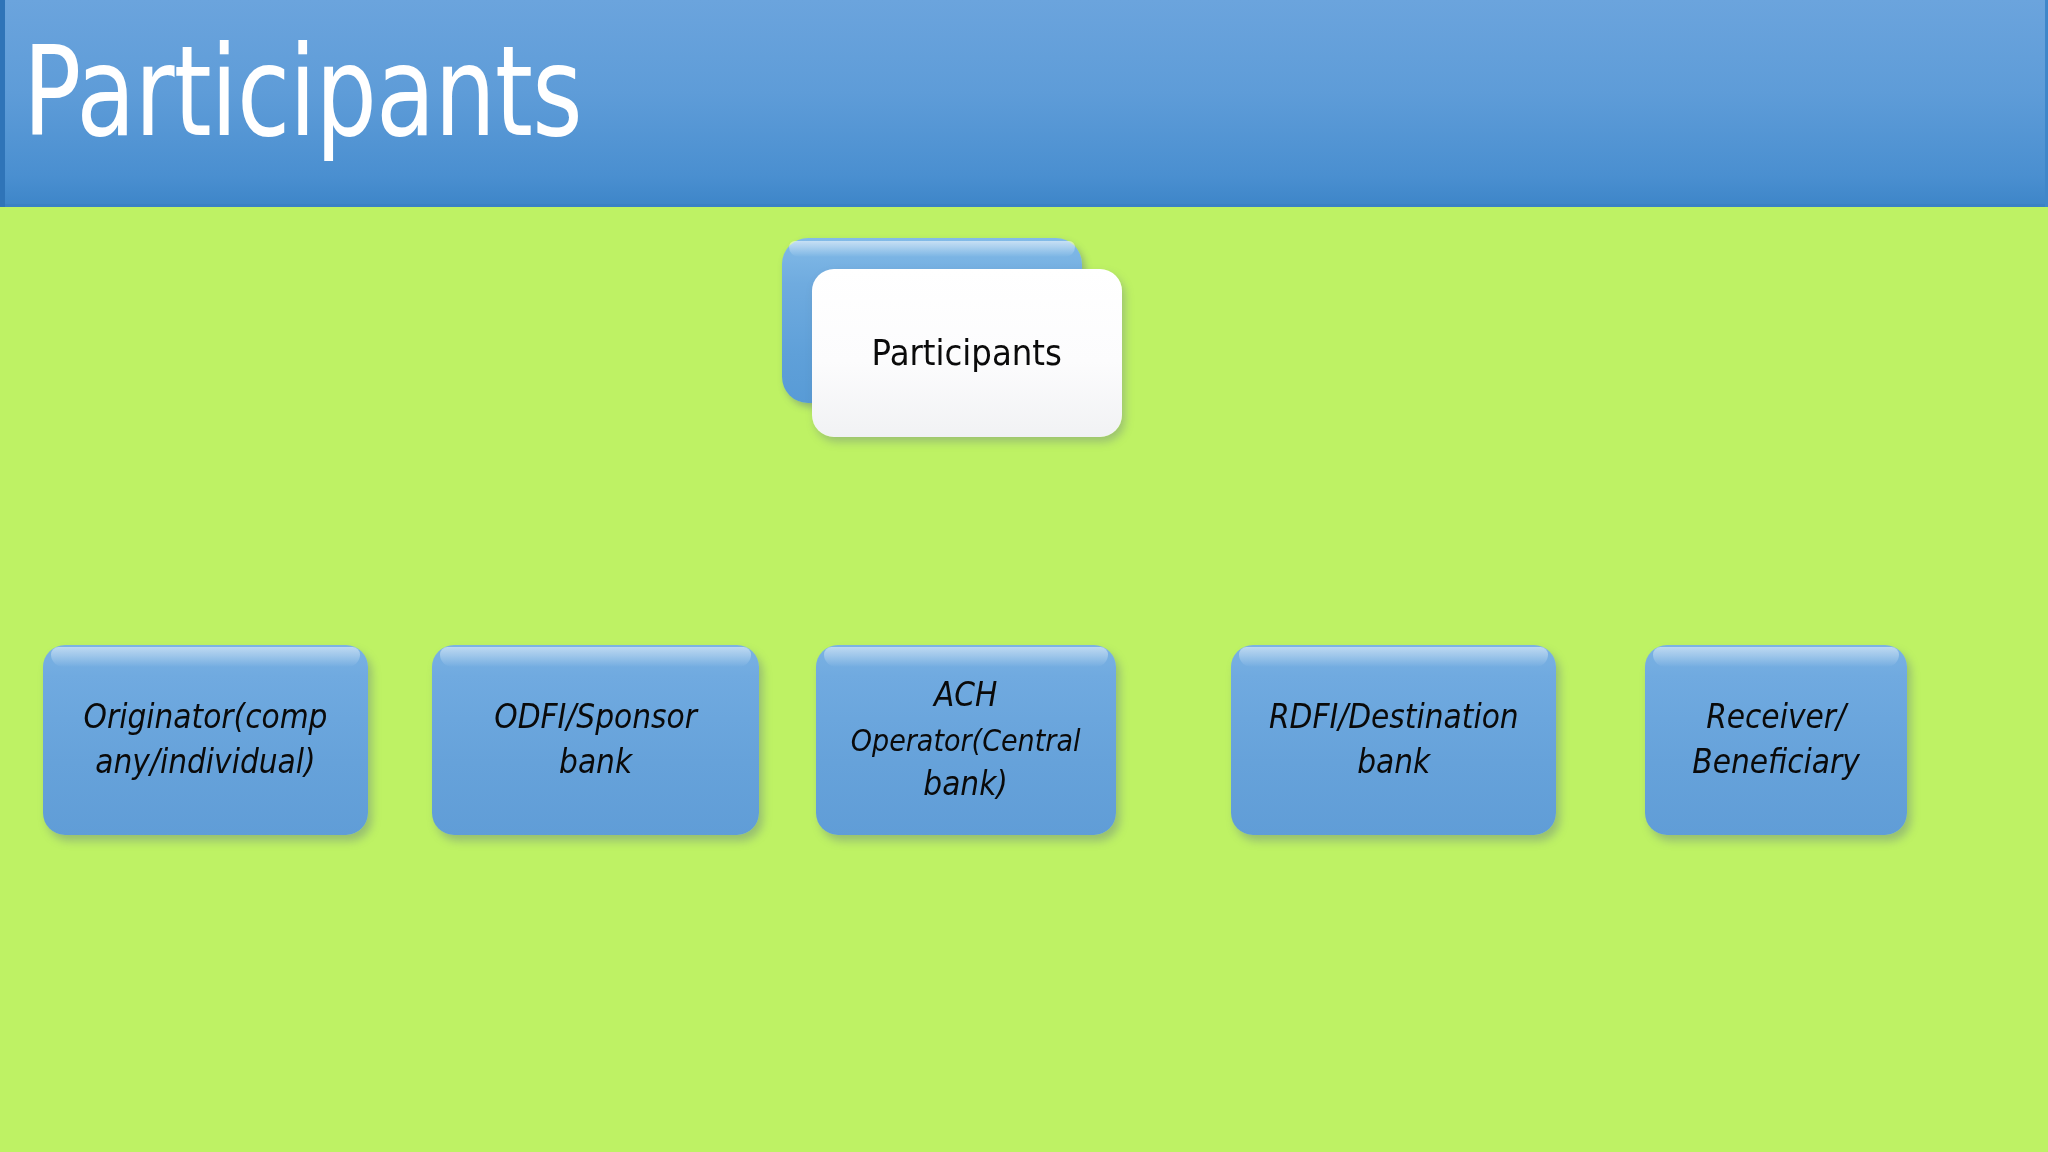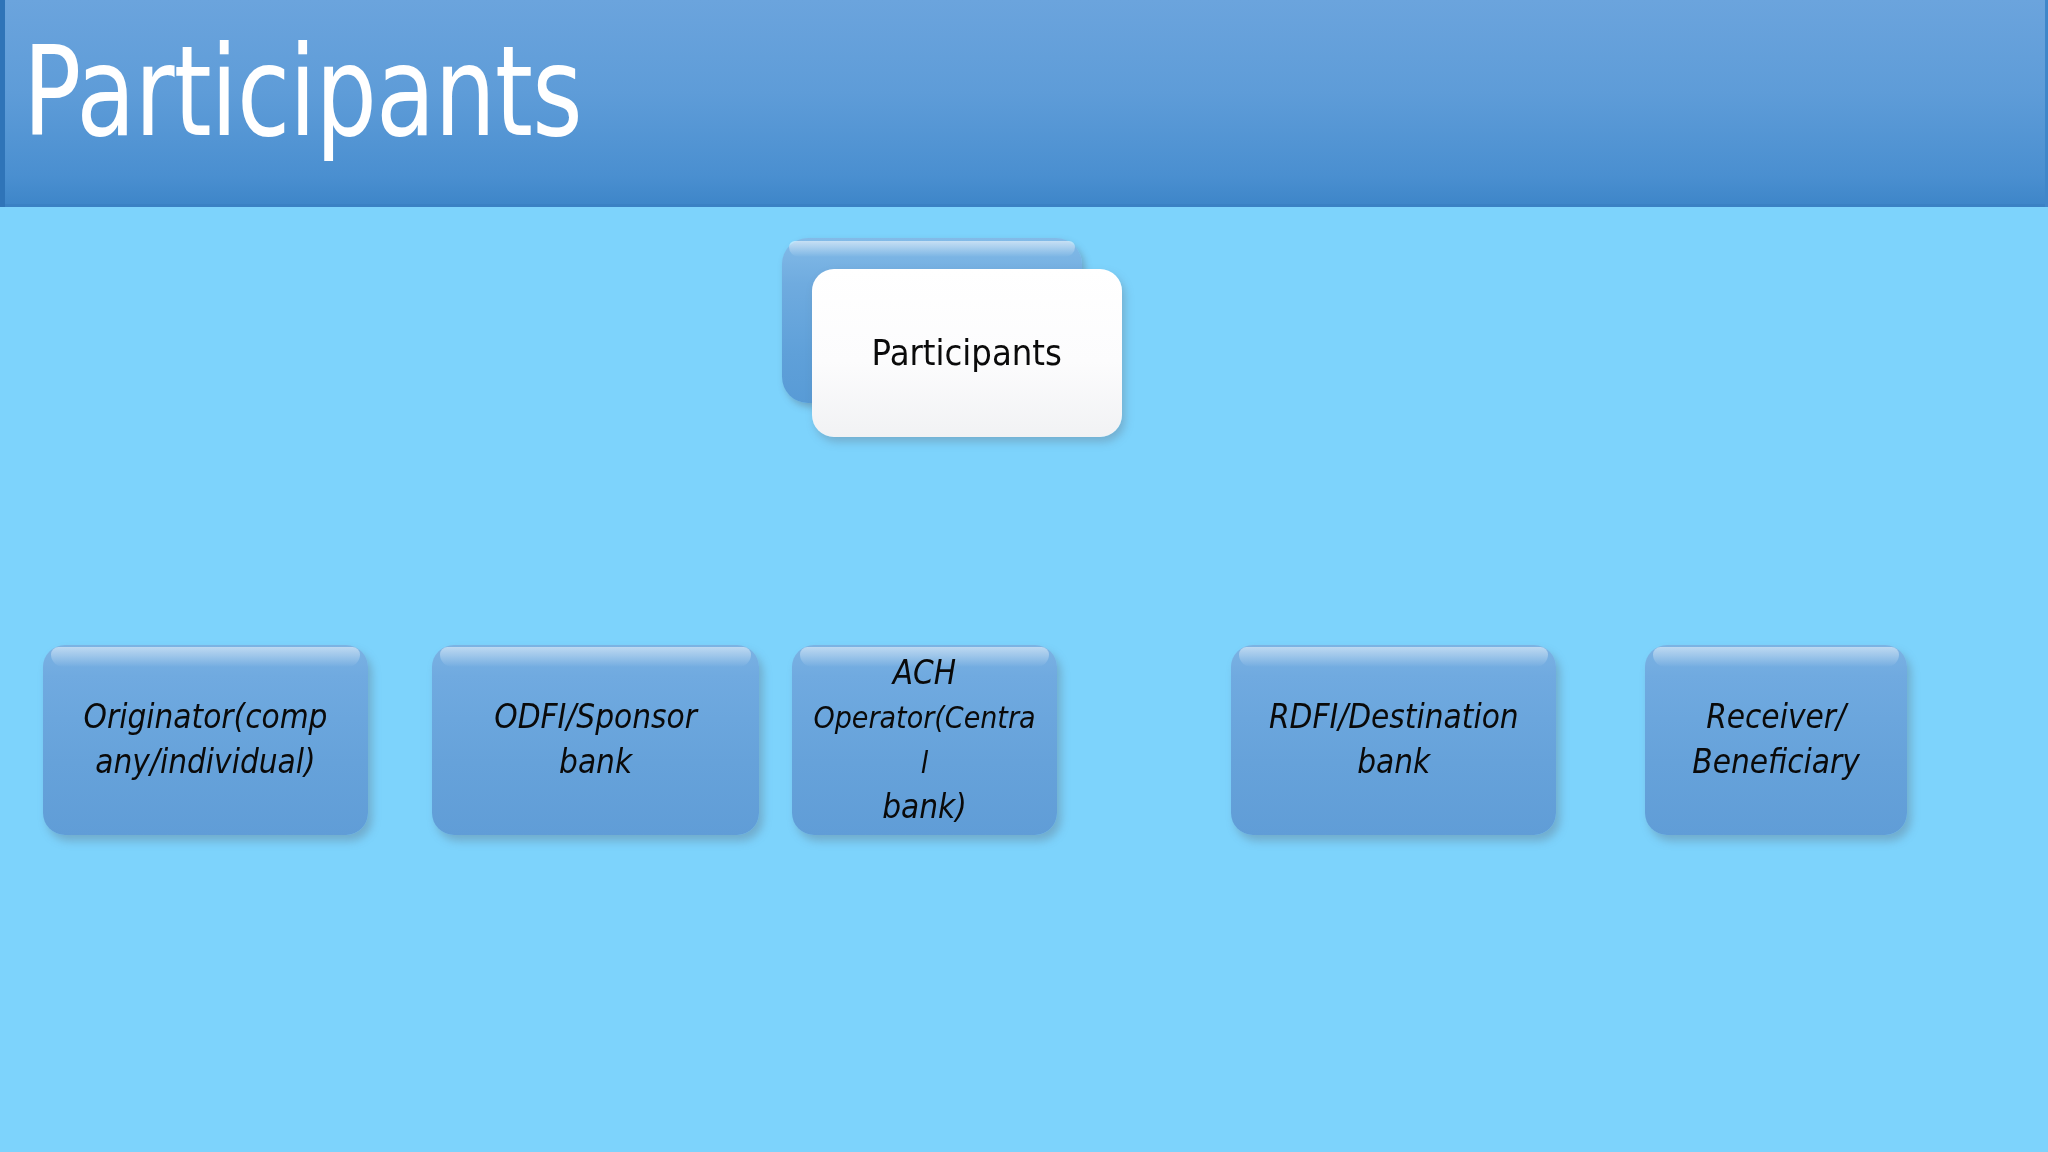--- a/index.html
+++ b/index.html
@@ -12,21 +12,21 @@
     width: 2048px;
     height: 1152px;
     overflow: hidden;
     font-family: "Liberation Sans", sans-serif;
     position: relative;
   }
 
   .slide {
     position: absolute;
     inset: 0;
-    background: #7dd3fc;
+    background: #bef264;
   }
 
   
   .title-banner {
     position: absolute;
     left: 0;
     top: 0;
     width: 2048px;
     height: 207px;
     background: linear-gradient(to bottom, #6ba4dd 0%, #5e9cd8 45%, #4a8fd0 85%, #3d85c8 100%);
@@ -151,21 +151,21 @@
     word-break: break-word;
     z-index: 2;
   }
   .pbox-label .small {
     font-size: 30px;
   }
 
   
   .pbox-0 { left: 43px;   width: 325px; }
   .pbox-1 { left: 432px;  width: 327px; align-items: center; }
-  .pbox-2 { left: 792px;  width: 265px; }
+  .pbox-2 { left: 816px;  width: 300px; }
   .pbox-3 { left: 1231px; width: 325px; }
   .pbox-4 { left: 1645px; width: 262px; }
 </style>
 </head>
 <body>
 
 <div class="slide">
 
   <div class="title-banner">
     <div class="title-text">Participants</div>

